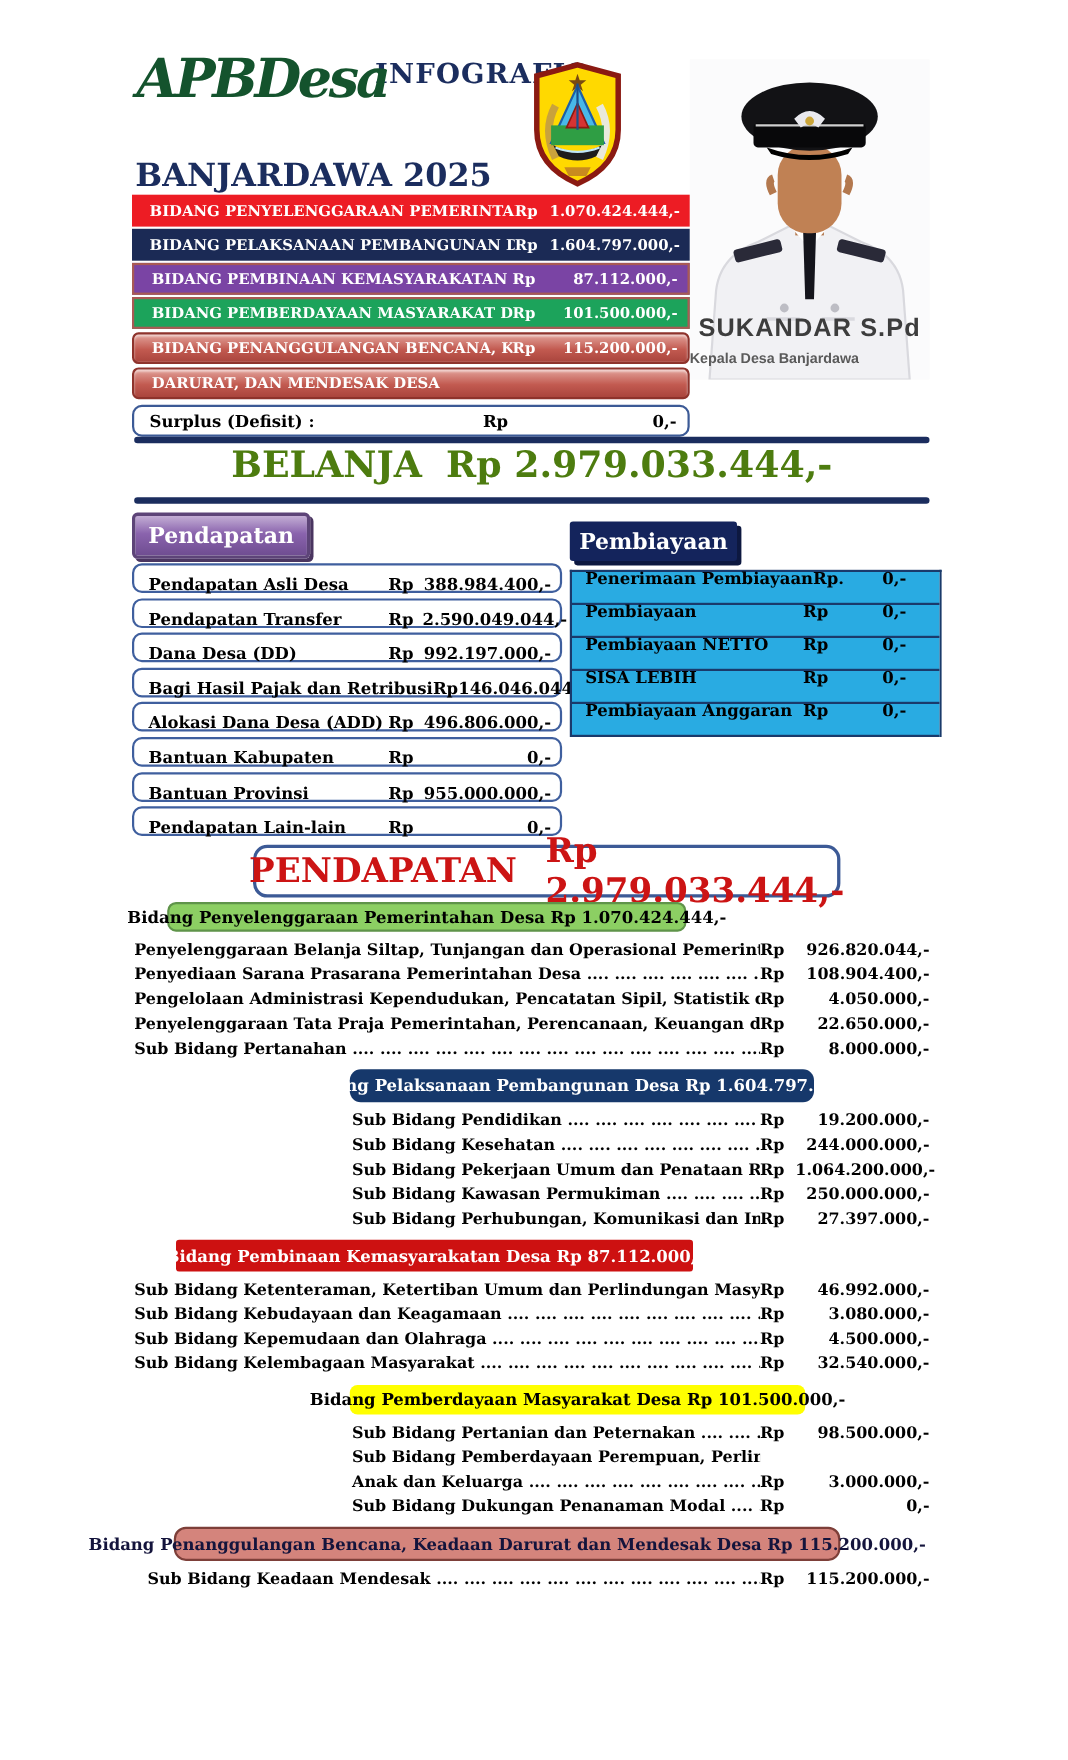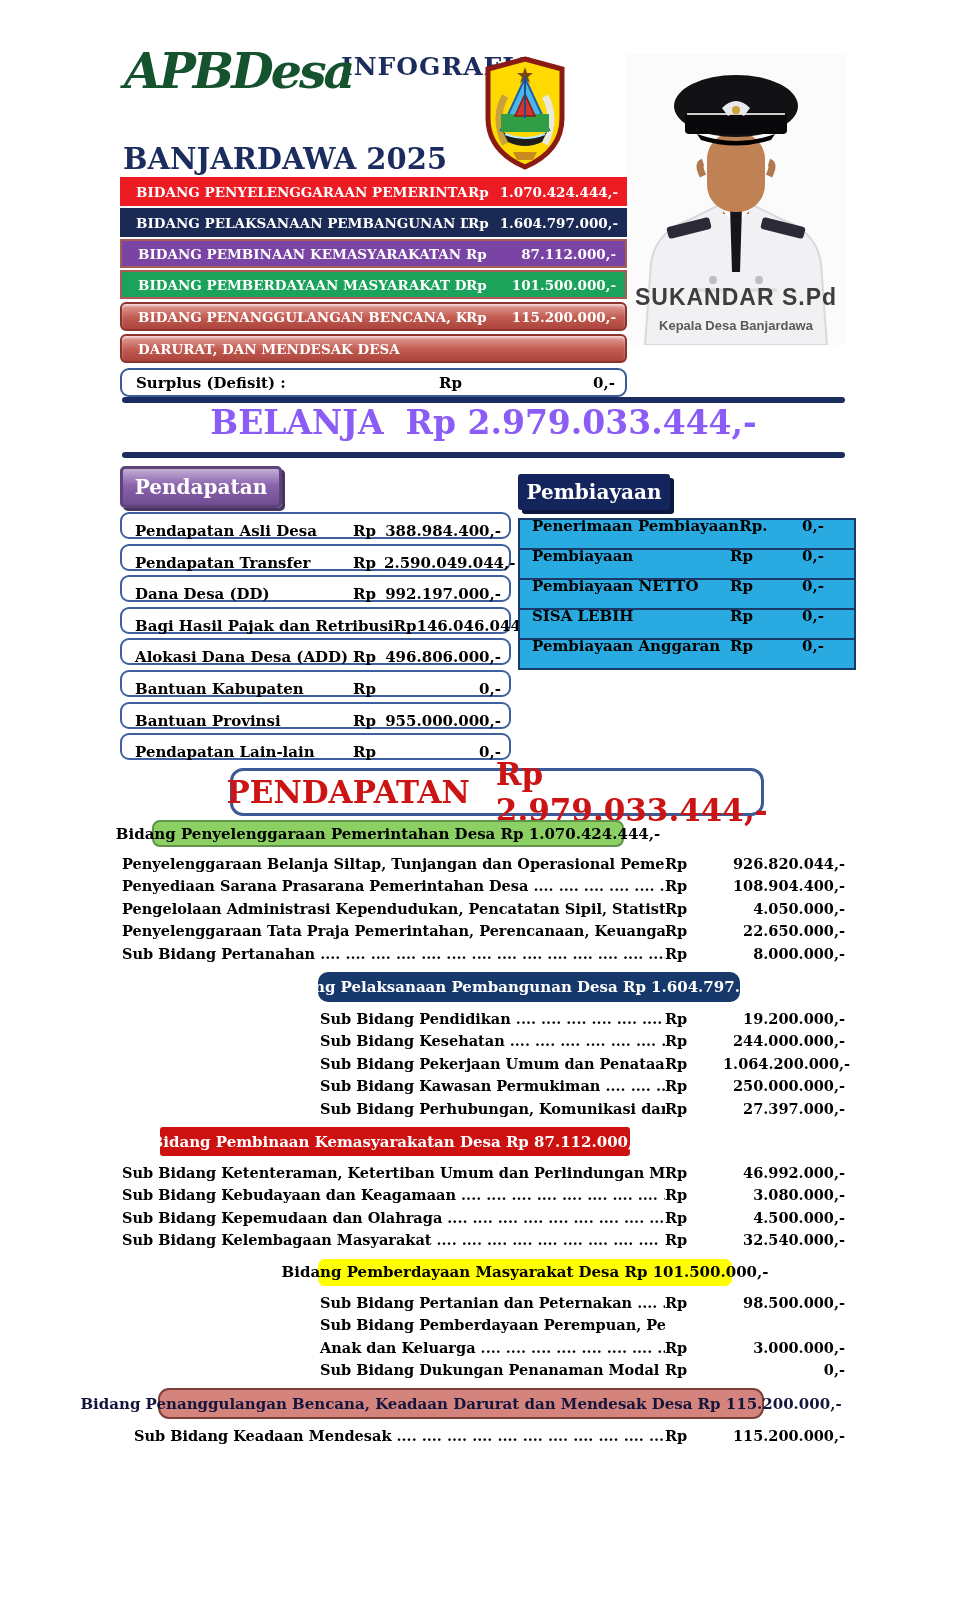--- a/index.html
+++ b/index.html
@@ -9,21 +9,21 @@
   
   .brand-info { position: absolute; left: 341px; top: 52px; font-size: 25px; font-weight: bold; color: #1b2d5e; letter-spacing: 1px; }
   .brand-title { position: absolute; left: 124px; top: 46px; font-size: 49px; font-weight: bold; color: #14532d; letter-spacing: -3px; line-height: 1.05; font-style: italic; }
   .brand-sub { position: absolute; left: 123px; top: 142px; font-size: 29px; font-weight: bold; color: #1b2d5e; }
   .crest { position: absolute; left: 483px; top: 56px; width: 84px; height: 114px; }
 
   .photo { position: absolute; left: 627px; top: 54px; width: 218px; height: 291px; background: #fbfbfb; }
   .photo svg { position: absolute; left: 0; top: 0; }
   .photo-name { position: absolute; left: 0; right: 0; bottom: 34px; text-align: center;
     font-family: "Liberation Sans", sans-serif; font-weight: bold; font-size: 23px; color: #3d3d3d; letter-spacing: 1px; }
-  .photo-title { position: absolute; left: 0; right: 0; bottom: 12px; text-align: center;
+  .photo-title { position: absolute; left: 0; right: 0; bottom: 12px; 
     font-family: "Liberation Sans", sans-serif; font-weight: bold; font-size: 13px; color: #5a5a5a; }
 
   
   .bars { position: absolute; left: 120px; top: 177px; width: 507px; }
   .bar { display: flex; align-items: center; height: 29px; margin-bottom: 2px; padding: 0 9px 0 16px;
     font-size: 13.5px; font-weight: bold; color: #fff; }
   .bar .lbl { flex: 1; white-space: nowrap; overflow: hidden; }
   .bar .rp { width: 30px; }
   .bar .amt { width: 120px; text-align: right; }
   .bar.bordered { border: 2px solid #a85a55; }
@@ -31,21 +31,21 @@
     border: 2px solid #8e332c; border-radius: 6px; margin-top: 3px;
     box-shadow: inset 0 2px 2px rgba(255,255,255,.55); }
   .surplus { display: flex; align-items: center; height: 29px; margin-top: 5px; border: 2px solid #3c5a96;
     border-radius: 9px; background: #fff; color: #000; font-size: 15px; font-weight: bold; padding: 0 10px 0 14px; gap: 26px; }
   .surplus .lbl { flex: 1; } .surplus .rp { width: 30px; } .surplus .amt { width: 120px; text-align: right; }
 
   
   .rule { position: absolute; left: 122px; width: 723px; height: 6px; background: #1b2d5e; border-radius: 3px; }
   #rule1 { top: 397px; } #rule2 { top: 452px; }
   .belanja { position: absolute; left: 122px; top: 403px; width: 723px; display: flex; justify-content: center;
-    gap: 22px; font-size: 33px; font-weight: bold; color: #8b5cf6; }
+    gap: 22px; font-size: 33px; font-weight: bold; color: #4d7c0f; }
 
   
   .pend { position: absolute; left: 120px; top: 466px; width: 391px; }
   .pend-hdr { width: 162px; height: 42px; margin-bottom: 4px;
     background: linear-gradient(180deg, #c3aed5 0%, #8a63ad 45%, #6f4d91 100%);
     border: 3px solid #5d4478; border-radius: 5px; box-shadow: 3px 3px 0 #4a3560;
     color: #fff; font-size: 20px; font-weight: bold; display: flex; align-items: center; justify-content: center; }
   .pend-row { display: flex; align-items: center; height: 27px; margin-bottom: 4.6px; border: 2px solid #3f5f9e;
     border-radius: 9px; background: #fff; font-size: 15px; font-weight: bold; padding: 11px 8px 0 13px; }
   .pend-row .lbl { flex: 1; white-space: nowrap; } .pend-row .rp { width: 31px; } .pend-row .amt { width: 117px; text-align: right; }
@@ -71,21 +71,21 @@
   .sec-h { height: 27px; display: flex; align-items: center; justify-content: center; font-size: 15px;
     font-weight: bold; margin-bottom: 6px; border-radius: 8px; white-space: nowrap; }
   .hdr-green  { background: #8ccf63; border: 2px solid #5f944a; color: #000; margin-left: 30px; width: 472px; }
   .hdr-navy   { background: #16386b; color: #fff; margin-left: 196px; width: 422px; border-radius: 10px; height: 30px; }
   .hdr-red    { background: #cd1111; color: #fff; margin-left: 38px; width: 470px; border-radius: 3px; height: 29px; }
   .hdr-yellow { background: #ffff00; color: #000; margin-left: 196px; width: 414px; border-radius: 7px; }
   .hdr-salmon { background: #d4847c; border: 2px solid #7d3f39; color: #14143c; margin-left: 36px; width: 606px; border-radius: 11px; height: 31px; }
   .drow { display: flex; align-items: baseline; font-size: 14.5px; font-weight: bold; line-height: 22.4px; color: #000; }
   .drow .lbl { flex: 1; white-space: nowrap; overflow: hidden; }
   .drow .rp { width: 32px; flex: none; }
-  .drow .amt { width: 122px; flex: none; text-align: right; margin-left: 26px; }
+  .drow .amt { width: 122px; flex: none; text-align: right; }
   .sec.indent .drow .lbl { padding-left: 198px; }
   .sec.indent-sm .drow .lbl { padding-left: 12px; }
 </style>
 </head>
 <body>
 
 <div class="page">
 
   <div class="brand-info">INFOGRAFIS</div>
   <div class="brand-title">APBDesa</div>

